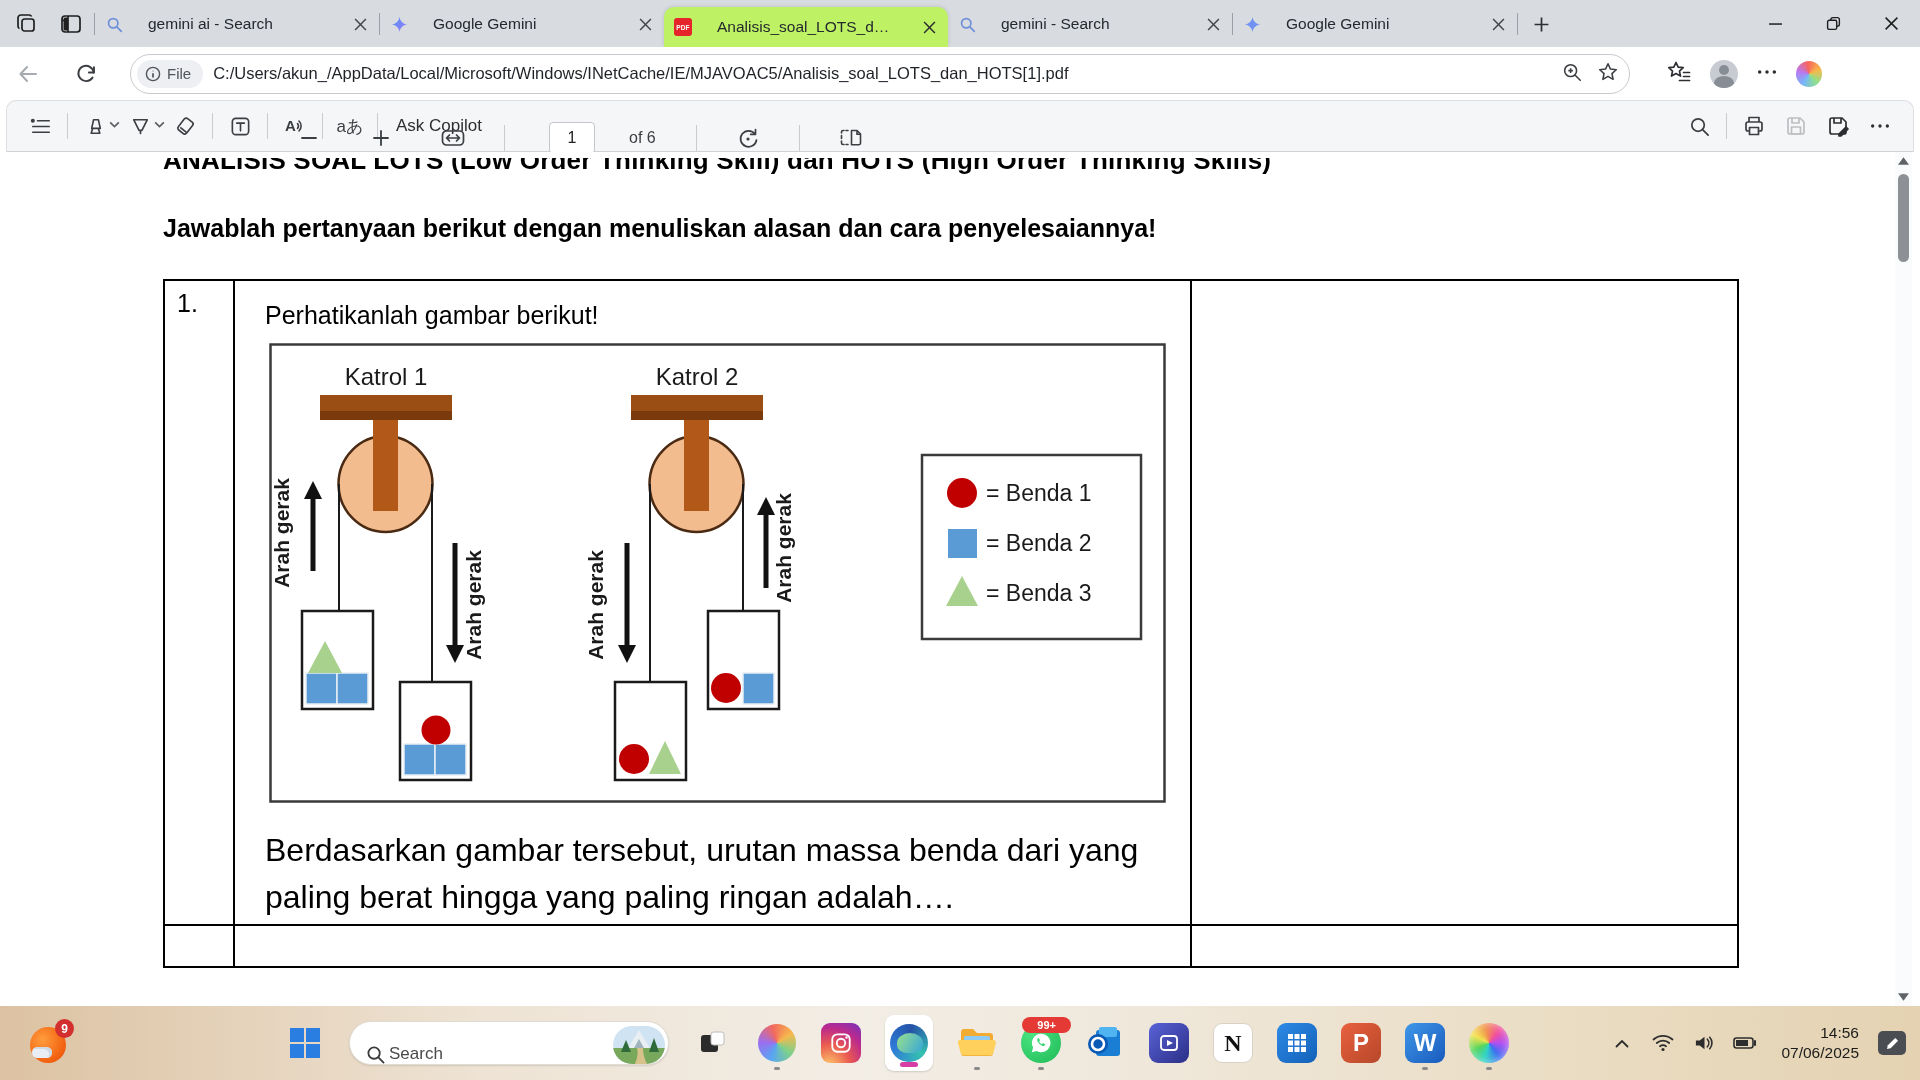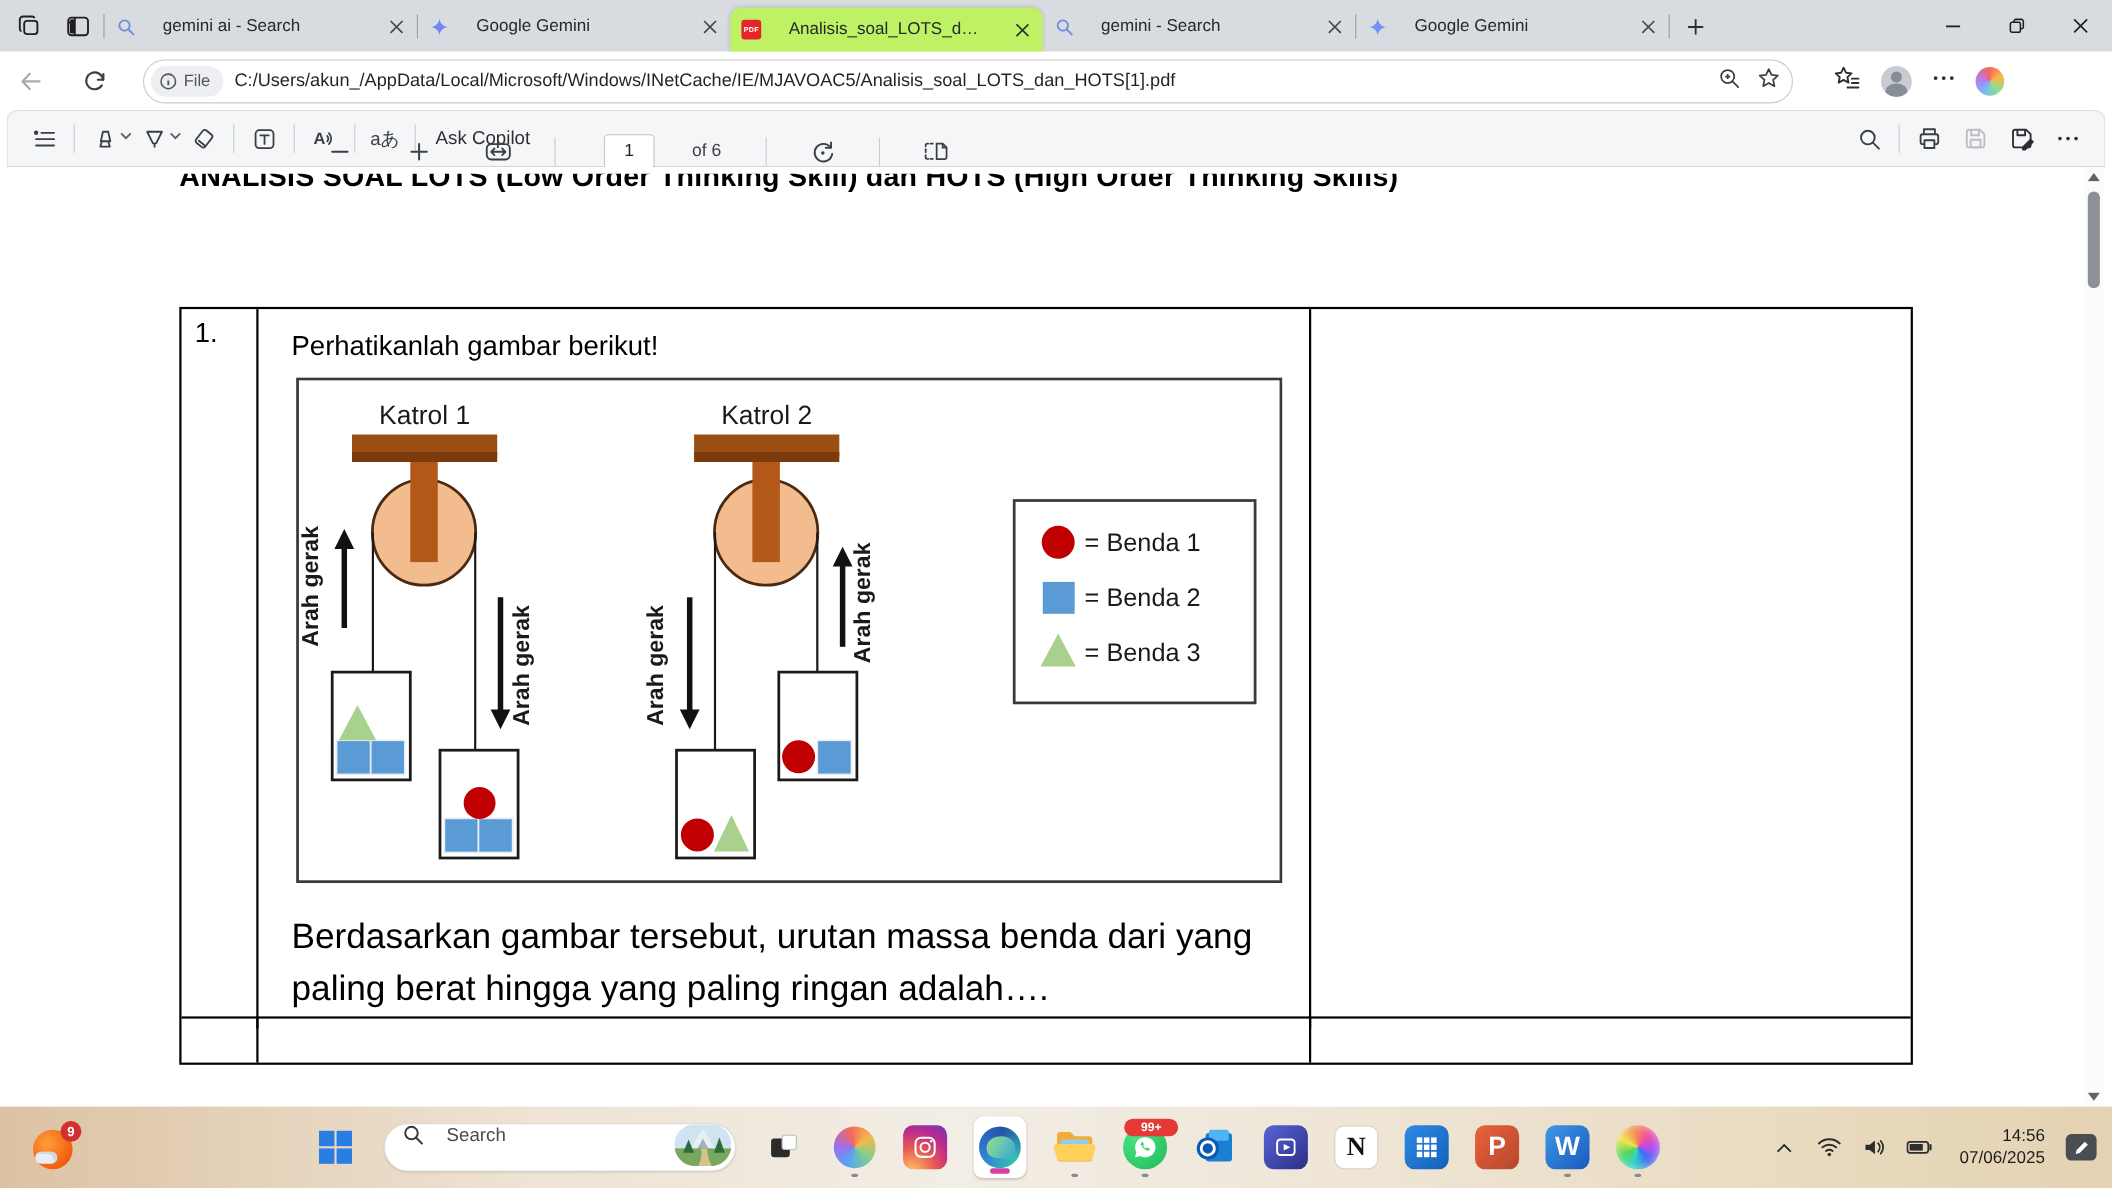--- a/index.html
+++ b/index.html
@@ -74,21 +74,21 @@
 
   
   .taskbar { position:absolute; bottom:0; left:0; right:0; height:74px; background:linear-gradient(90deg,#dcc2a2 0%,#eee3d4 25%,#f2ede5 45%,#efe7da 60%,#e9dbc0 85%,#e4d2b2 100%); }
   .tb-weather { position:absolute; left:28px; top:50%; transform:translateY(-50%); width:48px; height:48px; }
   .w-orb { position:absolute; left:2px; top:8px; width:36px; height:36px; border-radius:50%; background:radial-gradient(circle at 35% 35%,#ff9d3d,#f2600f 70%,#d8480b); }
   .w-cloud { position:absolute; left:4px; top:28px; width:20px; height:11px; border-radius:8px; background:#e8eef4; box-shadow:-3px 2px 0 #cfd9e2 inset; }
   .w-badge { position:absolute; right:2px; top:0; width:19px; height:19px; border-radius:50%; background:#d32f2f; color:#fff; font-size:12px; font-weight:bold; display:flex; align-items:center; justify-content:center; }
   .tb-center { position:absolute; left:245px; top:0; height:74px; display:flex; align-items:center; gap:24px; }
   .appic { position:relative; width:40px; height:40px; display:flex; align-items:center; justify-content:center; }
   .appdot { position:absolute; bottom:-7px; left:50%; transform:translateX(-50%); width:6px; height:3px; border-radius:2px; background:#8a8a8a; }
-  .searchpill { width:320px; height:44px; background:#fff; border:1px solid #e0dcd4; border-radius:22px; box-shadow:0 1px 2px rgba(0,0,0,.12); display:flex; align-items:flex-start; padding:0 3px 0 16px; gap:21px; }
+  .searchpill { width:320px; height:44px; background:#fff; border:1px solid #e0dcd4; border-radius:22px; box-shadow:0 1px 2px rgba(0,0,0,.12); display:flex; align-items:flex-end; padding:0 3px 0 16px; gap:4px; }
   .searchpill .stext { flex:1; color:#4a4a4a; font-size:17px; }
   .scenery { width:52px; height:38px; border-radius:19px 19px 19px 19px; overflow:hidden; flex:0 0 52px; }
   .edgebox { position:relative; width:48px; height:56px; background:#fff; border-radius:9px; display:flex; align-items:center; justify-content:center; box-shadow:0 1px 2px rgba(0,0,0,.15); }
   .edgepill { position:absolute; bottom:4px; left:50%; transform:translateX(-50%); width:18px; height:5px; border-radius:3px; background:#d63ea5; }
   .sq { width:40px; height:40px; border-radius:9px; display:flex; align-items:center; justify-content:center; color:#fff; font-weight:bold; font-size:24px; }
   .badge99 { position:absolute; top:-6px; right:-10px; background:#e53935; color:#fff; font-size:11px; font-weight:bold; border-radius:9px; padding:2px 15px; }
   .tb-tray { position:absolute; right:14px; top:0; height:74px; display:flex; align-items:center; gap:15px; }
   .tray-ic { width:26px; height:26px; display:flex; align-items:center; justify-content:center; }
   .clock { text-align:right; font-size:15.5px; color:#1c1c1c; line-height:1.3; margin-left:8px; }
   .penbadge { width:28px; height:24px; background:#4a4d52; border-radius:5px; color:#fff; display:flex; align-items:center; justify-content:center; font-size:13px; margin-left:4px; }
@@ -408,20 +408,21 @@
       </div>
     </div>
   </div>
 
   <div class="content">
 
     <div class="clip-heading">
       <div class="h">ANALISIS SOAL LOTS (Low Order Thinking Skill) dan HOTS (High Order Thinking Skills)</div>
     </div>
 
+    <div class="instruction">Jawablah pertanyaan berikut dengan menuliskan alasan dan cara penyelesaiannya!</div>
 
     <div class="qtable">
       <div class="trow tbody1">
         <div class="cell-no">1.</div>
         <div class="cell-soal">
           <p class="intro">Perhatikanlah gambar berikut!</p>
 
           <div class="figwrap">
           <svg width="897" height="460" viewBox="0 0 897 460">
             <rect x="1.5" y="1.5" width="894" height="457" fill="#ffffff" stroke="#3a3a3a" stroke-width="2.5"></rect>

